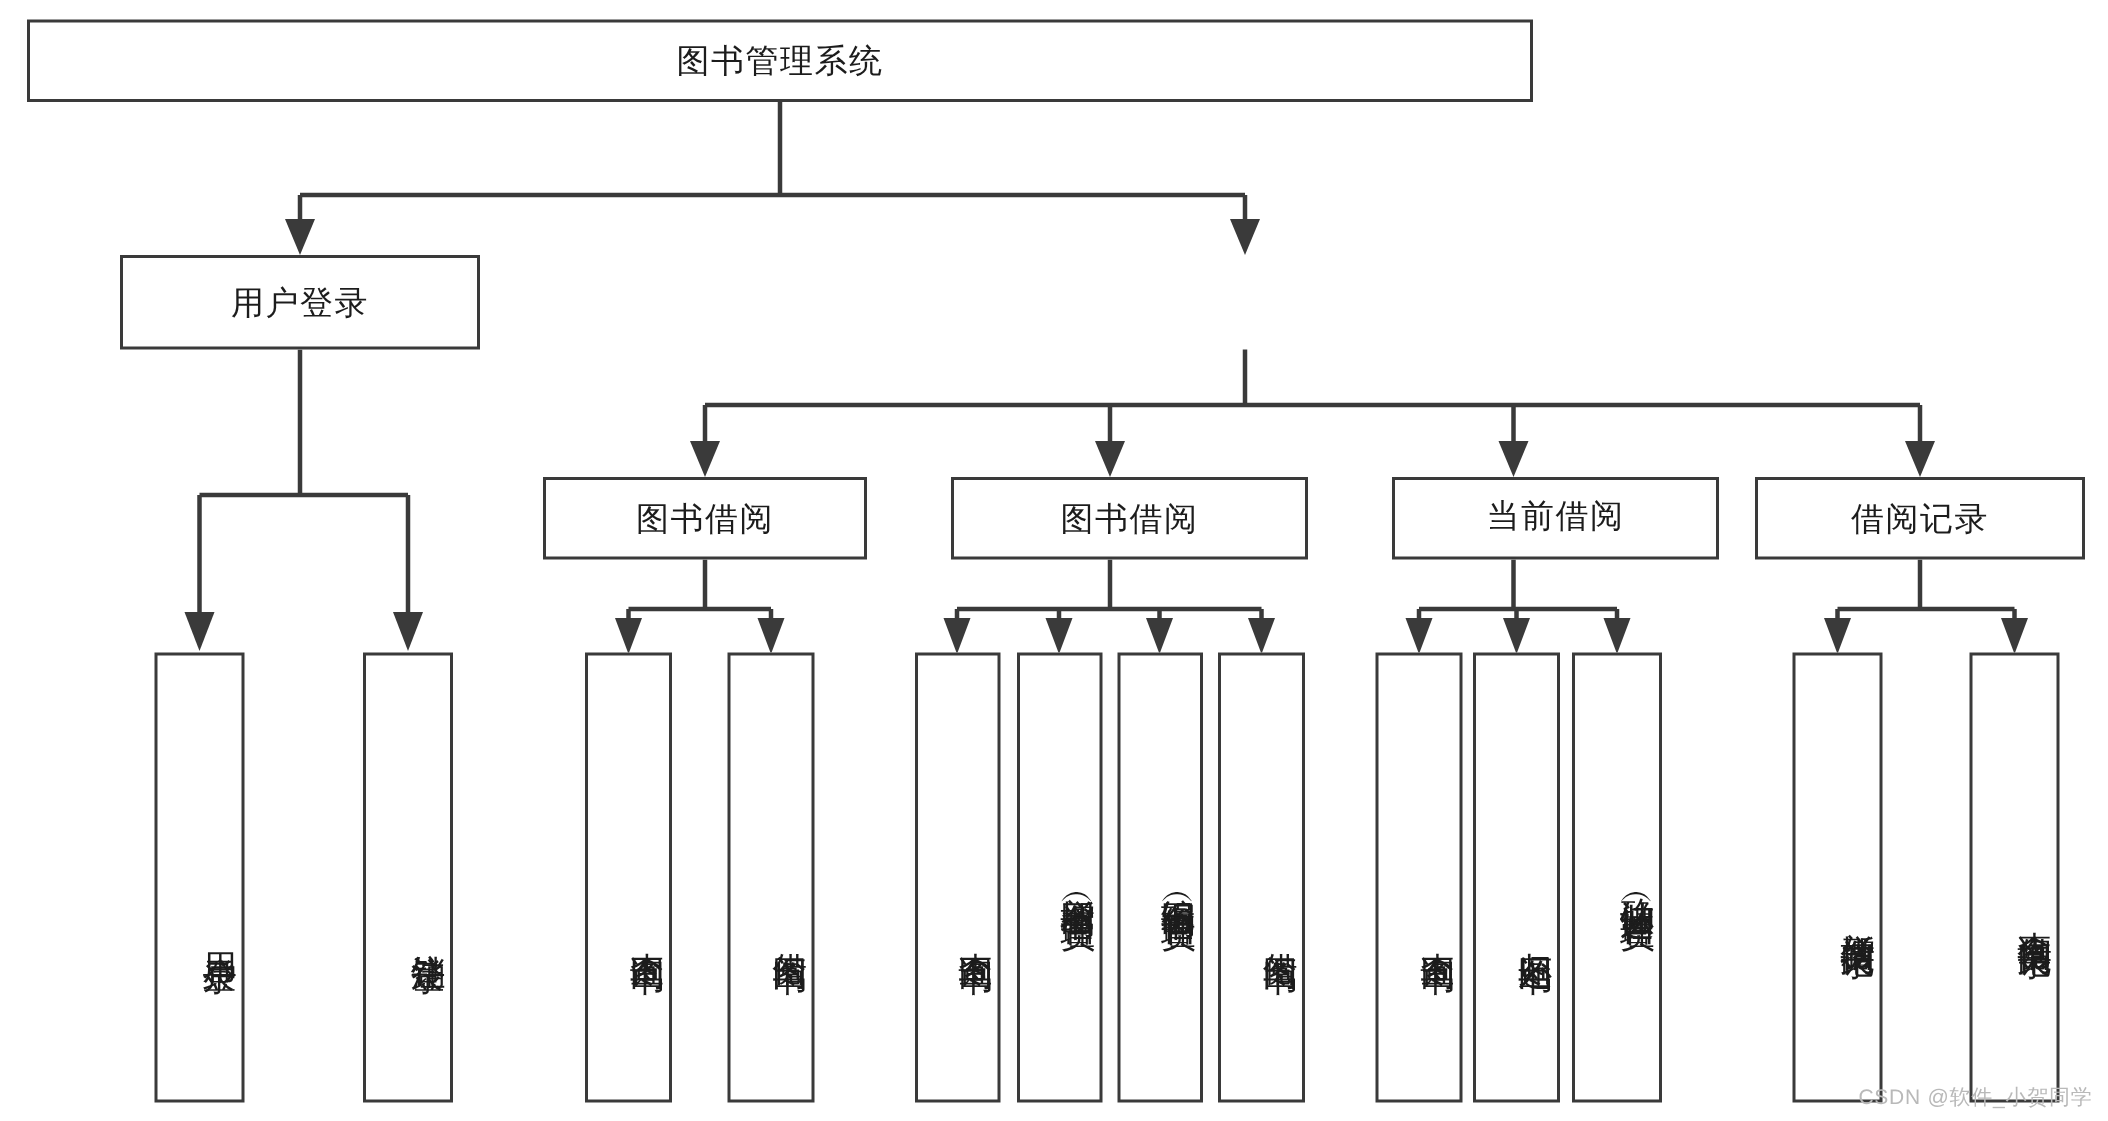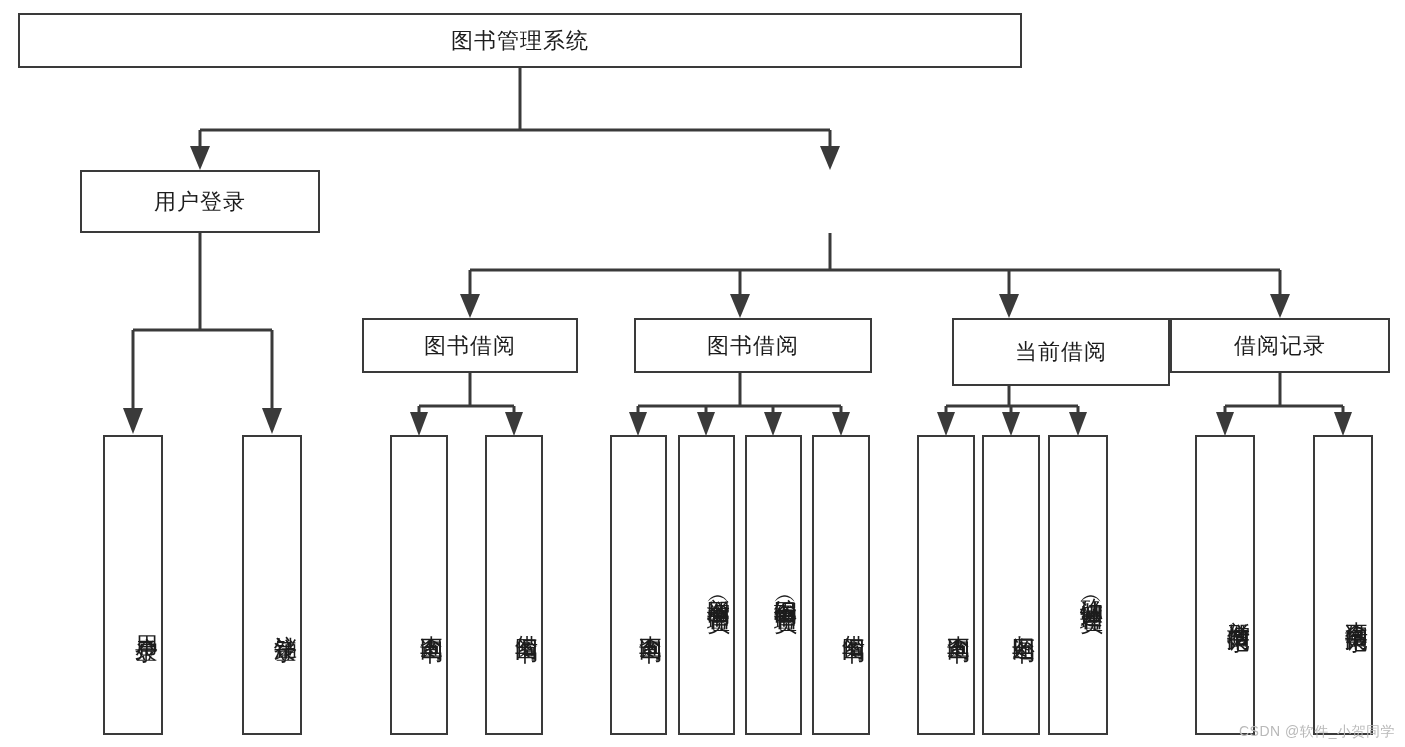--- a/index.html
+++ b/index.html
@@ -145,21 +145,21 @@
   <div class="node node-h" style="left:80px; top:170px; width:240px; height:63px;">
     <span>用户登录</span>
   </div>
 
   <div class="node node-h" style="left:362px; top:318px; width:216px; height:55px;">
     <span>图书借阅</span>
   </div>
   <div class="node node-h" style="left:634px; top:318px; width:238px; height:55px;">
     <span>图书借阅</span>
   </div>
-  <div class="node node-h" style="left:952px; top:318px; width:218px; height:68px;">
+  <div class="node node-h" style="left:928px; top:318px; width:218px; height:55px;font-family:Liberation Mono, monospace;">
     <span>当前借阅</span>
   </div>
   <div class="node node-h" style="left:1170px; top:318px; width:220px; height:55px;">
     <span>借阅记录</span>
   </div>
 
   <div class="node node-v pad-small" style="left:103px; top:435px; width:60px; height:300px;">
     <span>用户登录</span>
   </div>
   <div class="node node-v pad-small" style="left:242px; top:435px; width:60px; height:300px;">

